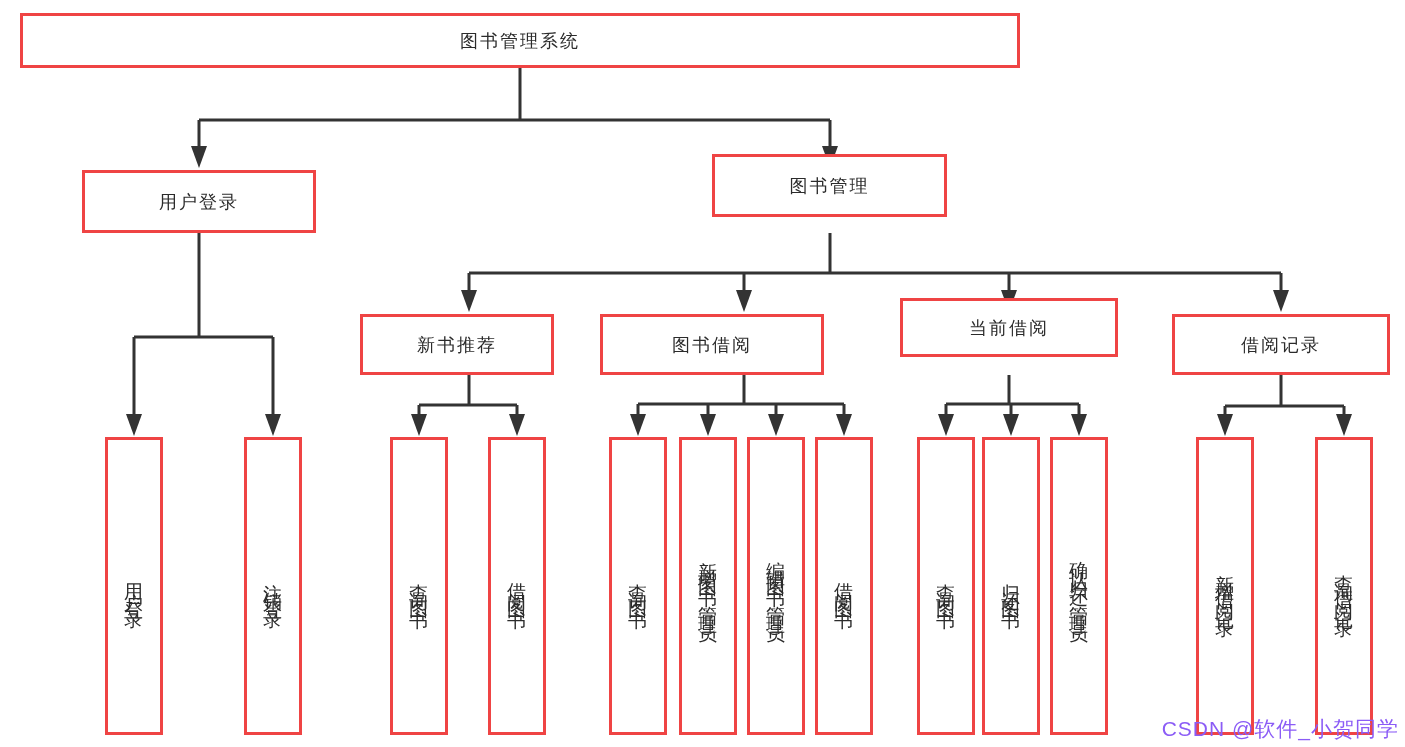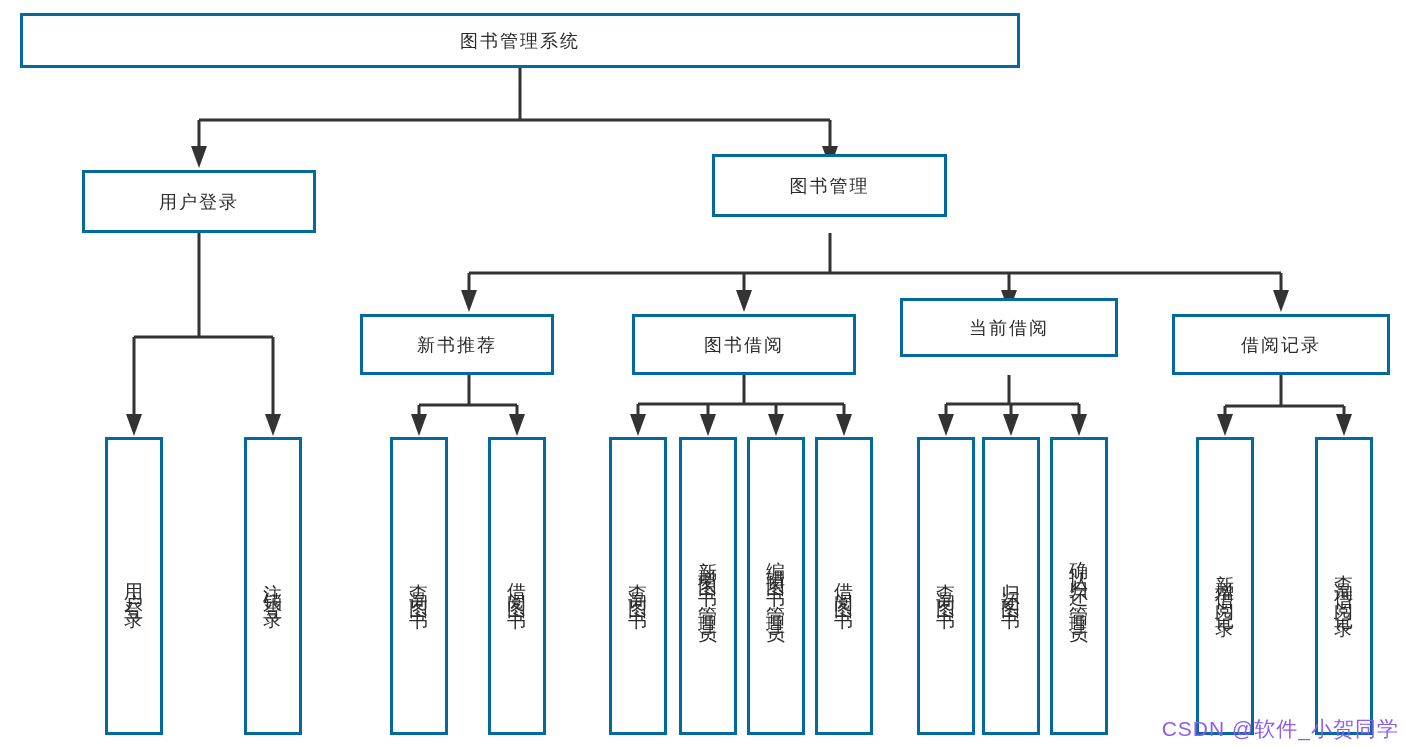--- a/index.html
+++ b/index.html
@@ -19,21 +19,21 @@
     position: absolute;
     left: 0;
     top: 0;
     width: 1405px;
     height: 747px;
     z-index: 1;
   }
   .node {
     position: absolute;
     box-sizing: border-box;
-    border: 3px solid #0369a1;
+    border: 3px solid #ef4444;
     background: #ffffff;
     display: flex;
     align-items: center;
     justify-content: center;
     color: #2b2b2b;
     z-index: 2;
   }
   .node.h {
     font-size: 18px;
     letter-spacing: 2px;
@@ -115,21 +115,21 @@
   <div class="node h" style="left:82px; top:170px; width:234px; height:63px;">
     <span>用户登录</span>
   </div>
   <div class="node h" style="left:712px; top:154px; width:235px; height:63px;">
     <span>图书管理</span>
   </div>
 
   <div class="node h" style="left:360px; top:314px; width:194px; height:61px;">
     <span>新书推荐</span>
   </div>
-  <div class="node h" style="left:632px; top:314px; width:224px; height:61px;">
+  <div class="node h" style="left:600px; top:314px; width:224px; height:61px;">
     <span>图书借阅</span>
   </div>
   <div class="node h" style="left:900px; top:298px; width:218px; height:59px;">
     <span>当前借阅</span>
   </div>
   <div class="node h" style="left:1172px; top:314px; width:218px; height:61px;font-family:Liberation Serif, serif;">
     <span>借阅记录</span>
   </div>
 
   <div class="node leaf" style="left:105px; top:437px; width:58px; height:298px;">

